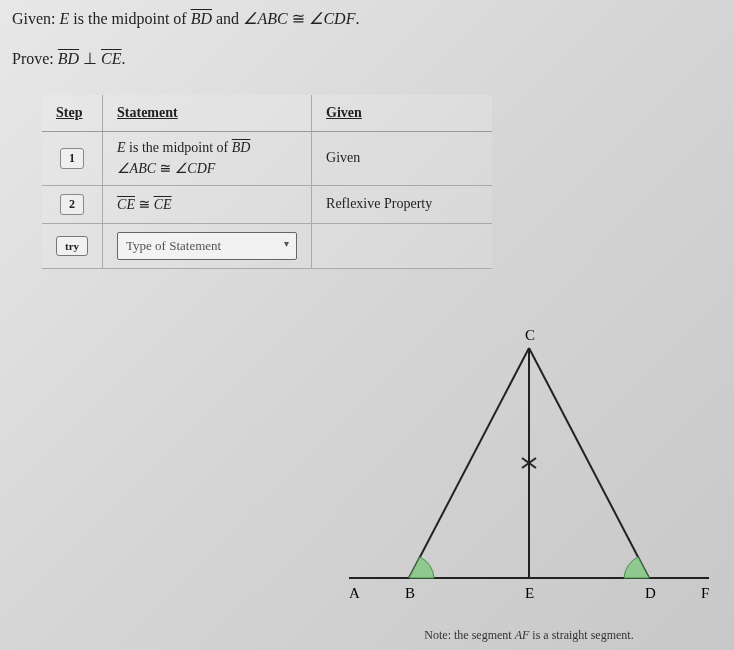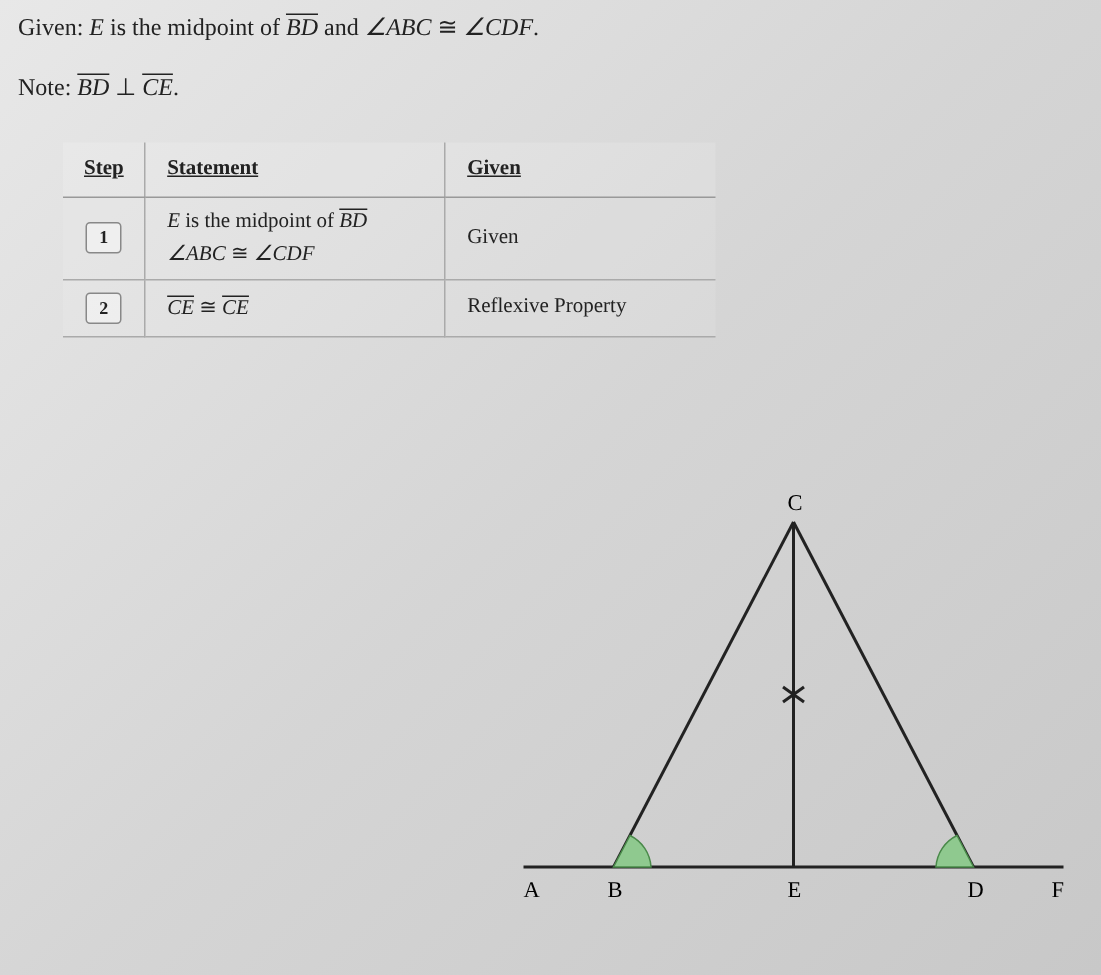--- a/index.html
+++ b/index.html
@@ -125,21 +125,21 @@
     }
   </style>
 </head>
 <body>
 
 <div class="given-prove">
   <span>Given: </span><span class="italic">E</span><span> is the midpoint of </span><span class="overline">BD</span><span> and </span><span class="italic">∠ABC</span><span> ≅ </span><span class="italic">∠CDF</span><span>.</span>
 </div>
 
 <div class="given-prove prove-line">
-  <span>Note: </span><span class="overline">BD</span><span> ⊥ </span><span class="overline">CE</span><span>.</span>
+  <span>Prove: </span><span class="overline">BD</span><span> ⊥ </span><span class="overline">CE</span><span>.</span>
 </div>
 
 <div class="proof-container">
   <table class="proof">
     <thead>
       <tr>
         <th class="step-col">Step</th>
         <th class="stmt-col">Statement</th>
         <th class="reason-col">Given</th>
       </tr>
@@ -153,20 +153,29 @@
         </td>
         <td class="reason-col">Given</td>
       </tr>
       <tr>
         <td class="step-col"><span class="step-num">2</span></td>
         <td class="stmt-col">
           <span class="overline">CE</span><span> ≅ </span><span class="overline">CE</span>
         </td>
         <td class="reason-col">Reflexive Property</td>
       </tr>
+      <tr class="row-last">
+        <td class="step-col"><span class="try-btn">try</span></td>
+        <td class="stmt-col" style="text-align:left;">
+          <div class="dropdown">
+            <span>Type of Statement</span>
+          </div>
+        </td>
+        <td class="reason-col"></td>
+      </tr>
     </tbody>
   </table>
 </div>
 
 <div class="diagram">
   <svg width="380" height="300" viewBox="0 0 380 300">
 
     <line x1="10" y1="260" x2="370" y2="260" stroke="#222" stroke-width="2"></line>
 
     <line x1="70" y1="260" x2="190" y2="30" stroke="#222" stroke-width="2"></line>
@@ -181,13 +190,16 @@
 
     <path d="M 310 260 L 299 239 A 25 25 0 0 0 285 260 Z" fill="#8fc98f" stroke="#4a8a4a" stroke-width="1"></path>
 
     <text x="10" y="280" font-size="15" font-family="Georgia">A</text>
     <text x="66" y="280" font-size="15" font-family="Georgia">B</text>
     <text x="186" y="22" font-size="15" font-family="Georgia">C</text>
     <text x="306" y="280" font-size="15" font-family="Georgia">D</text>
     <text x="186" y="280" font-size="15" font-family="Georgia">E</text>
     <text x="362" y="280" font-size="15" font-family="Georgia">F</text>
   </svg>
+  <div class="note">
+    <span>Note: the segment </span><span class="italic">AF</span><span> is a straight segment.</span>
+  </div>
 </div>
 
 </body></html>

